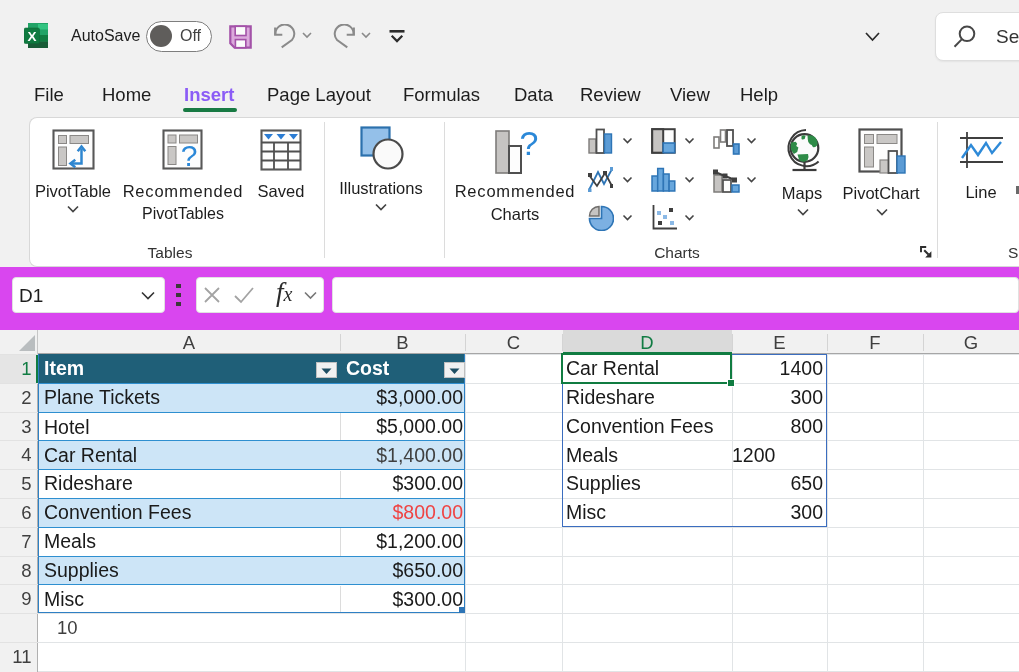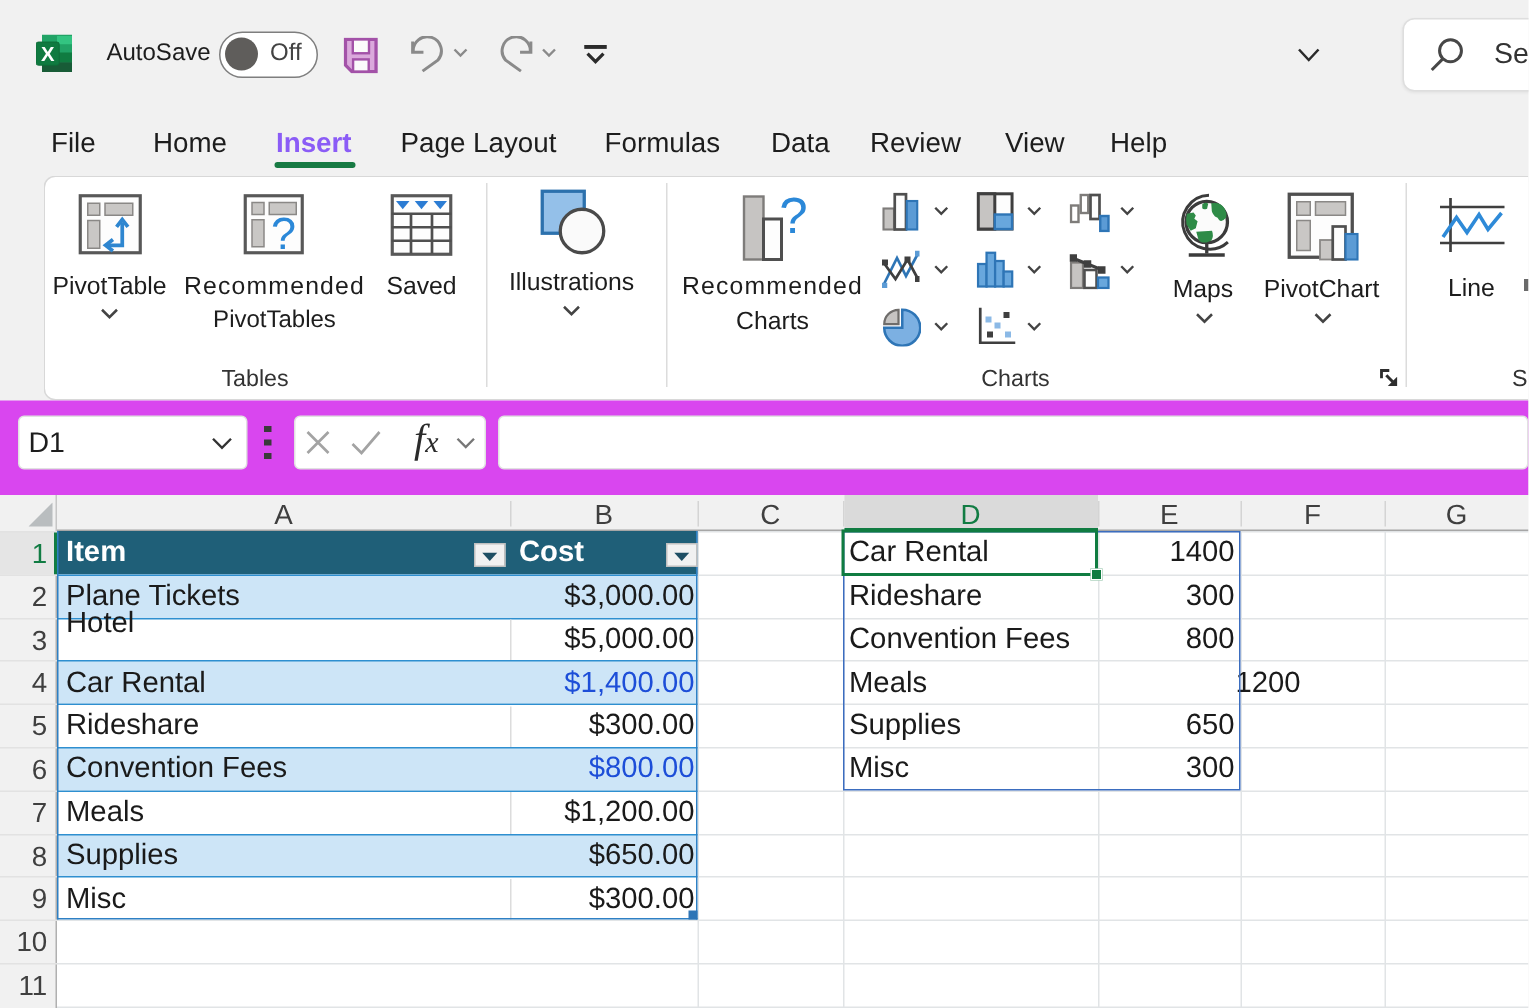--- a/index.html
+++ b/index.html
@@ -335,21 +335,21 @@
       <div class="abs txt" style="left:0;top:143.2px;width:31.5px;text-align:right;font-size:18.5px;color:#3f3f3f;">5</div>
       <div class="abs" style="left:0;top:139.2px;width:38px;height:1px;background:#e2e2e2;"></div>
       <div class="abs txt" style="left:0;top:172.0px;width:31.5px;text-align:right;font-size:18.5px;color:#3f3f3f;">6</div>
       <div class="abs" style="left:0;top:168.0px;width:38px;height:1px;background:#e2e2e2;"></div>
       <div class="abs txt" style="left:0;top:200.8px;width:31.5px;text-align:right;font-size:18.5px;color:#3f3f3f;">7</div>
       <div class="abs" style="left:0;top:196.8px;width:38px;height:1px;background:#e2e2e2;"></div>
       <div class="abs txt" style="left:0;top:229.6px;width:31.5px;text-align:right;font-size:18.5px;color:#3f3f3f;">8</div>
       <div class="abs" style="left:0;top:225.6px;width:38px;height:1px;background:#e2e2e2;"></div>
       <div class="abs txt" style="left:0;top:258.4px;width:31.5px;text-align:right;font-size:18.5px;color:#3f3f3f;">9</div>
       <div class="abs" style="left:0;top:254.4px;width:38px;height:1px;background:#e2e2e2;"></div>
-      <div class="abs txt" style="left:0;top:287.2px;width:31.5px;text-align:right;font-size:18.5px;color:#3f3f3f;">10</div>
+      <div class="abs txt" style="left:0;top:287.2px;width:31.5px;text-align:right;font-size:18.5px;color:#3f3f3f;padding-left:46px;">10</div>
       <div class="abs" style="left:0;top:283.2px;width:38px;height:1px;background:#e2e2e2;"></div>
       <div class="abs txt" style="left:0;top:316.0px;width:31.5px;text-align:right;font-size:18.5px;color:#3f3f3f;">11</div>
       <div class="abs" style="left:0;top:312.0px;width:38px;height:1px;background:#e2e2e2;"></div>
       <div id="glv">
         <div class="abs" style="left:465px;top:24px;width:1px;height:318px;background:#e1e4e6;"></div>
         <div class="abs" style="left:562px;top:24px;width:1px;height:318px;background:#e1e4e6;"></div>
         <div class="abs" style="left:732px;top:24px;width:1px;height:318px;background:#e1e4e6;"></div>
         <div class="abs" style="left:827px;top:24px;width:1px;height:318px;background:#e1e4e6;"></div>
         <div class="abs" style="left:923px;top:24px;width:1px;height:318px;background:#e1e4e6;"></div>
       </div>
@@ -367,31 +367,31 @@
         <div class="abs" style="left:38px;top:312.0px;width:981px;height:1px;background:#e1e4e6;"></div>
         <div class="abs" style="left:38px;top:340.8px;width:981px;height:1px;background:#e1e4e6;"></div>
       </div>
 
     <div id="table">
         <div class="abs" style="left:38px;top:24.0px;width:427px;height:28.8px;background:#1f5f78;"></div>
         <div class="abs" style="left:38px;top:52.8px;width:427px;height:28.8px;background:#cde5f7;border-top:1.35px solid #2e8fd0;box-sizing:border-box;"></div>
         <div class="abs txt" style="left:44px;top:56.0px;font-size:19.5px;color:#1a1a1a;">Plane Tickets</div>
         <div class="abs txt" style="left:340px;top:56.0px;width:123px;text-align:right;font-size:19.5px;color:#1a1a1a;">$3,000.00</div>
         <div class="abs" style="left:38px;top:81.6px;width:427px;height:28.8px;background:#ffffff;border-top:1.35px solid #2e8fd0;box-sizing:border-box;"></div>
-        <div class="abs txt" style="left:44px;top:74px;font-size:19.5px;color:#1a1a1a;">Hotel</div>
+        <div class="abs txt" style="left:44px;top:86px;font-size:19.5px;color:#1a1a1a;">Hotel</div>
         <div class="abs txt" style="left:340px;top:84.8px;width:123px;text-align:right;font-size:19.5px;color:#1a1a1a;">$5,000.00</div>
         <div class="abs" style="left:38px;top:110.4px;width:427px;height:28.8px;background:#cde5f7;border-top:1.35px solid #2e8fd0;box-sizing:border-box;"></div>
         <div class="abs txt" style="left:44px;top:113.6px;font-size:19.5px;color:#1a1a1a;">Car Rental</div>
-        <div class="abs txt" style="left:340px;top:113.6px;width:123px;text-align:right;font-size:19.5px;color:#1d4ed8;">$1,400.00</div>
+        <div class="abs txt" style="left:340px;top:113.6px;width:123px;text-align:right;font-size:19.5px;color:#404040;">$1,400.00</div>
         <div class="abs" style="left:38px;top:139.2px;width:427px;height:28.8px;background:#ffffff;border-top:1.35px solid #2e8fd0;box-sizing:border-box;"></div>
         <div class="abs txt" style="left:44px;top:142.4px;font-size:19.5px;color:#1a1a1a;">Rideshare</div>
         <div class="abs txt" style="left:340px;top:142.4px;width:123px;text-align:right;font-size:19.5px;color:#1a1a1a;">$300.00</div>
         <div class="abs" style="left:38px;top:168.0px;width:427px;height:28.8px;background:#cde5f7;border-top:1.35px solid #2e8fd0;box-sizing:border-box;"></div>
         <div class="abs txt" style="left:44px;top:171.2px;font-size:19.5px;color:#1a1a1a;">Convention Fees</div>
-        <div class="abs txt" style="left:340px;top:171.2px;width:123px;text-align:right;font-size:19.5px;color:#1d4ed8;">$800.00</div>
+        <div class="abs txt" style="left:340px;top:171.2px;width:123px;text-align:right;font-size:19.5px;color:#ef4444;">$800.00</div>
         <div class="abs" style="left:38px;top:196.8px;width:427px;height:28.8px;background:#ffffff;border-top:1.35px solid #2e8fd0;box-sizing:border-box;"></div>
         <div class="abs txt" style="left:44px;top:200.0px;font-size:19.5px;color:#1a1a1a;">Meals</div>
         <div class="abs txt" style="left:340px;top:200.0px;width:123px;text-align:right;font-size:19.5px;color:#1a1a1a;">$1,200.00</div>
         <div class="abs" style="left:38px;top:225.6px;width:427px;height:28.8px;background:#cde5f7;border-top:1.35px solid #2e8fd0;box-sizing:border-box;"></div>
         <div class="abs txt" style="left:44px;top:228.8px;font-size:19.5px;color:#1a1a1a;">Supplies</div>
         <div class="abs txt" style="left:340px;top:228.8px;width:123px;text-align:right;font-size:19.5px;color:#1a1a1a;">$650.00</div>
         <div class="abs" style="left:38px;top:254.4px;width:427px;height:28.8px;background:#ffffff;border-top:1.35px solid #2e8fd0;box-sizing:border-box;"></div>
         <div class="abs txt" style="left:44px;top:257.6px;font-size:19.5px;color:#1a1a1a;">Misc</div>
         <div class="abs txt" style="left:340px;top:257.6px;width:123px;text-align:right;font-size:19.5px;color:#1a1a1a;">$300.00</div>
         <div class="abs" style="left:340px;top:83.0px;width:1px;height:27.4px;background:#dcdcdc;"></div>
@@ -415,21 +415,21 @@
       </div>
 
     <div id="spill">
         <div class="abs txt" style="left:566px;top:27.2px;font-size:19.5px;color:#1a1a1a;">Car Rental</div>
         <div class="abs txt" style="left:732px;top:27.2px;width:91px;text-align:right;font-size:19.5px;color:#1a1a1a;">1400</div>
         <div class="abs txt" style="left:566px;top:56.0px;font-size:19.5px;color:#1a1a1a;">Rideshare</div>
         <div class="abs txt" style="left:732px;top:56.0px;width:91px;text-align:right;font-size:19.5px;color:#1a1a1a;">300</div>
         <div class="abs txt" style="left:566px;top:84.8px;font-size:19.5px;color:#1a1a1a;">Convention Fees</div>
         <div class="abs txt" style="left:732px;top:84.8px;width:91px;text-align:right;font-size:19.5px;color:#1a1a1a;">800</div>
         <div class="abs txt" style="left:566px;top:113.6px;font-size:19.5px;color:#1a1a1a;">Meals</div>
-        <div class="abs txt" style="left:732px;top:113.6px;width:91px;text-align:right;font-size:19.5px;color:#1a1a1a;padding-left:44px;">1200</div>
+        <div class="abs txt" style="left:732px;top:113.6px;width:91px;text-align:left;font-size:19.5px;color:#1a1a1a;">1200</div>
         <div class="abs txt" style="left:566px;top:142.4px;font-size:19.5px;color:#1a1a1a;">Supplies</div>
         <div class="abs txt" style="left:732px;top:142.4px;width:91px;text-align:right;font-size:19.5px;color:#1a1a1a;">650</div>
         <div class="abs txt" style="left:566px;top:171.2px;font-size:19.5px;color:#1a1a1a;">Misc</div>
         <div class="abs txt" style="left:732px;top:171.2px;width:91px;text-align:right;font-size:19.5px;color:#1a1a1a;">300</div>
         <div class="abs" style="left:562px;top:24.0px;width:265px;height:172.8px;border:1.4px solid #3b6dbf;box-sizing:border-box;"></div>
         <div class="abs" style="left:561px;top:23.0px;width:171px;height:30.8px;border:2.2px solid #107c41;box-sizing:border-box;"></div>
         <div class="abs" style="left:727px;top:48.8px;width:8px;height:8px;background:#107c41;border:1.5px solid #fff;box-sizing:border-box;"></div>
       </div>
 
 </div>

